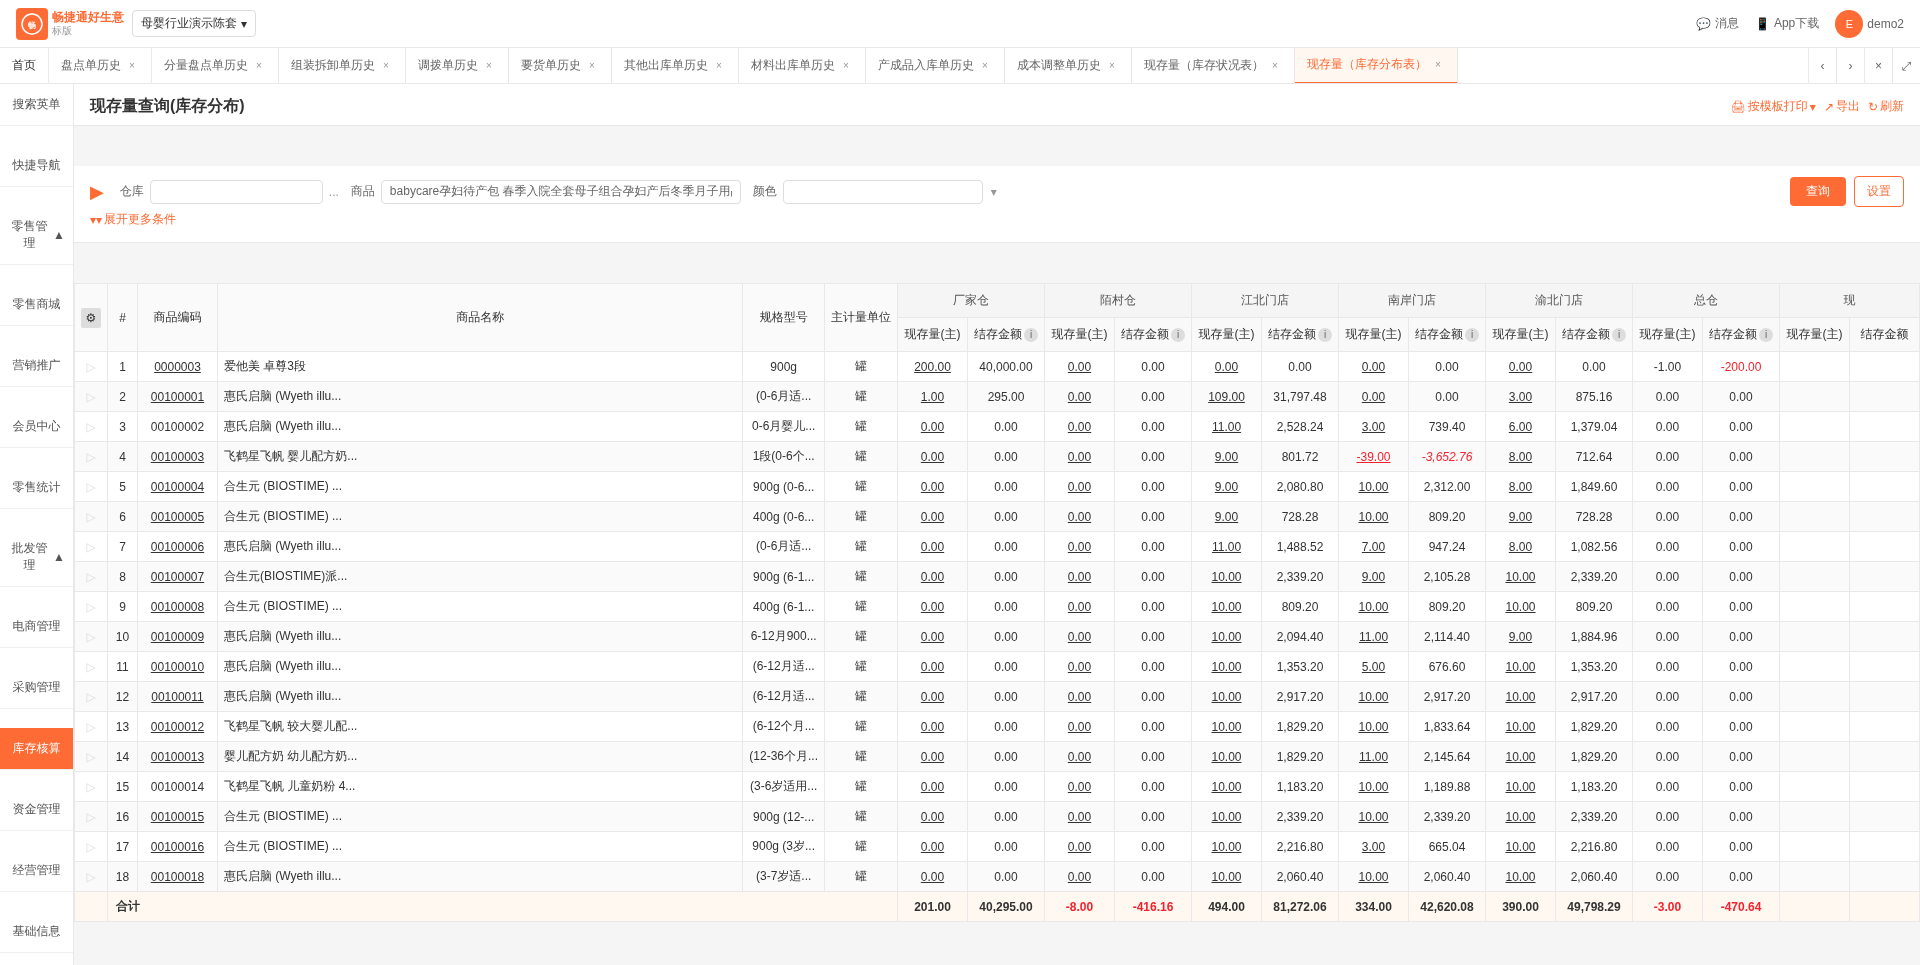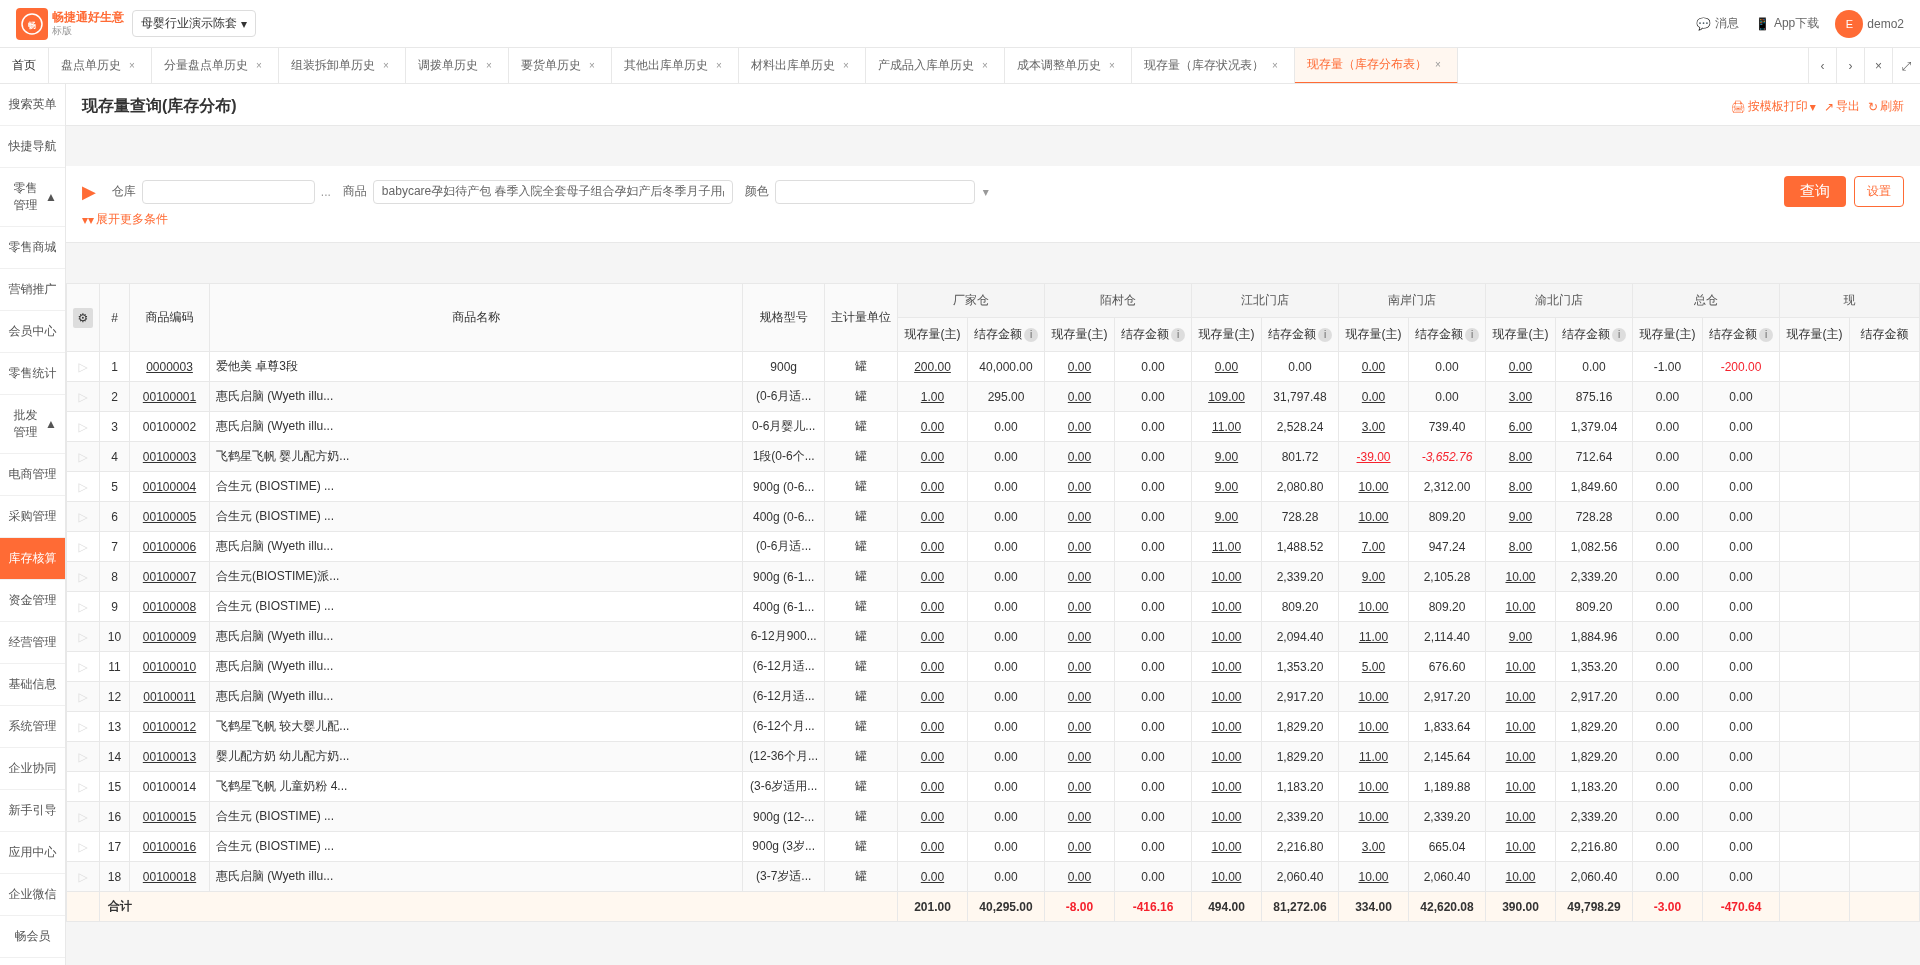--- a/index.html
+++ b/index.html
@@ -23,21 +23,21 @@
     .nav-tab .close-btn { width: 14px; height: 14px; border-radius: 50%; display: flex; align-items: center; justify-content: center; font-size: 10px; color: #999; }
     .nav-tabs-right { display: flex; align-items: center; margin-left: auto; }
     .nav-arrow { width: 28px; height: 36px; display: flex; align-items: center; justify-content: center; cursor: pointer; color: #666; border-left: 1px solid #e8e8e8; }
     .nav-close-all { width: 28px; height: 36px; display: flex; align-items: center; justify-content: center; cursor: pointer; color: #666; border-left: 1px solid #e8e8e8; }
     .nav-expand { width: 28px; height: 36px; display: flex; align-items: center; justify-content: center; cursor: pointer; color: #666; border-left: 1px solid #e8e8e8; }
 
     
     .main-layout { display: flex; height: calc(100vh - 84px); }
 
     
-    .sidebar { width: 66px; background: #fff; border-right: 1px solid #e8e8e8; display: flex; flex-direction: column; overflow-y: auto; flex-shrink: 0; }
+    .sidebar { width: 74px; background: #fff; border-right: 1px solid #e8e8e8; display: flex; flex-direction: column; overflow-y: auto; flex-shrink: 0; gap: 19px; }
     .sidebar-item { padding: 12px 8px; text-align: center; cursor: pointer; font-size: 12px; color: #555; border-bottom: 1px solid #f0f0f0; }
     .sidebar-item.active { background: #ff6b35; color: #fff; }
 
     
     .content { flex: 1; overflow: hidden; display: flex; flex-direction: column; gap: 40px; }
 
     
     .page-header { padding: 12px 16px 8px; background: #fff; border-bottom: 1px solid #e8e8e8; display: flex; align-items: center; justify-content: space-between; }
     .page-title { font-size: 16px; font-weight: 600; color: #333; }
     .page-actions { display: flex; align-items: center; gap: 8px; }
@@ -45,21 +45,21 @@
 
     
     .search-bar { background: #fff; padding: 10px 16px; border-bottom: 1px solid #e8e8e8; }
     .search-row { display: flex; align-items: center; gap: 12px; flex-wrap: wrap; }
     .search-field { display: flex; align-items: center; gap: 6px; }
     .search-label { font-size: 12px; color: #666; white-space: nowrap; }
     .search-input { border: 1px solid #ddd; border-radius: 4px; padding: 4px 8px; font-size: 12px; color: #333; min-width: 80px; outline: none; }
     .search-input.wide { min-width: 360px; color: #666; }
     .search-input.color { min-width: 100px; }
     .search-expand { color: #ff6b35; font-size: 12px; cursor: pointer; display: flex; align-items: center; gap: 2px; }
-    .btn-query { background: #ff6b35; color: #fff; border: none; border-radius: 4px; padding: 6px 16px; font-size: 15px; cursor: pointer; }
+    .btn-query { background: #ff6b35; color: #fff; border: none; border-radius: 4px; padding: 6px 16px; font-size: 12px; cursor: pointer; }
     .btn-settings { background: #fff; color: #ff6b35; border: 1px solid #ff6b35; border-radius: 4px; padding: 6px 12px; font-size: 12px; cursor: pointer; }
     .dots { color: #999; }
 
     
     .table-wrapper { flex: 1; overflow: auto; padding: 0; }
     table { width: 100%; border-collapse: collapse; font-size: 12px; }
     thead tr { background: #fafafa; position: sticky; top: 0; z-index: 10; }
     thead th { padding: 8px 6px; text-align: center; border: 1px solid #e8e8e8; font-weight: 500; color: #333; white-space: nowrap; background: #fafafa; }
     thead th.group-header { background: #f5f5f5; color: #555; }
     tbody tr { background: #fff; }

